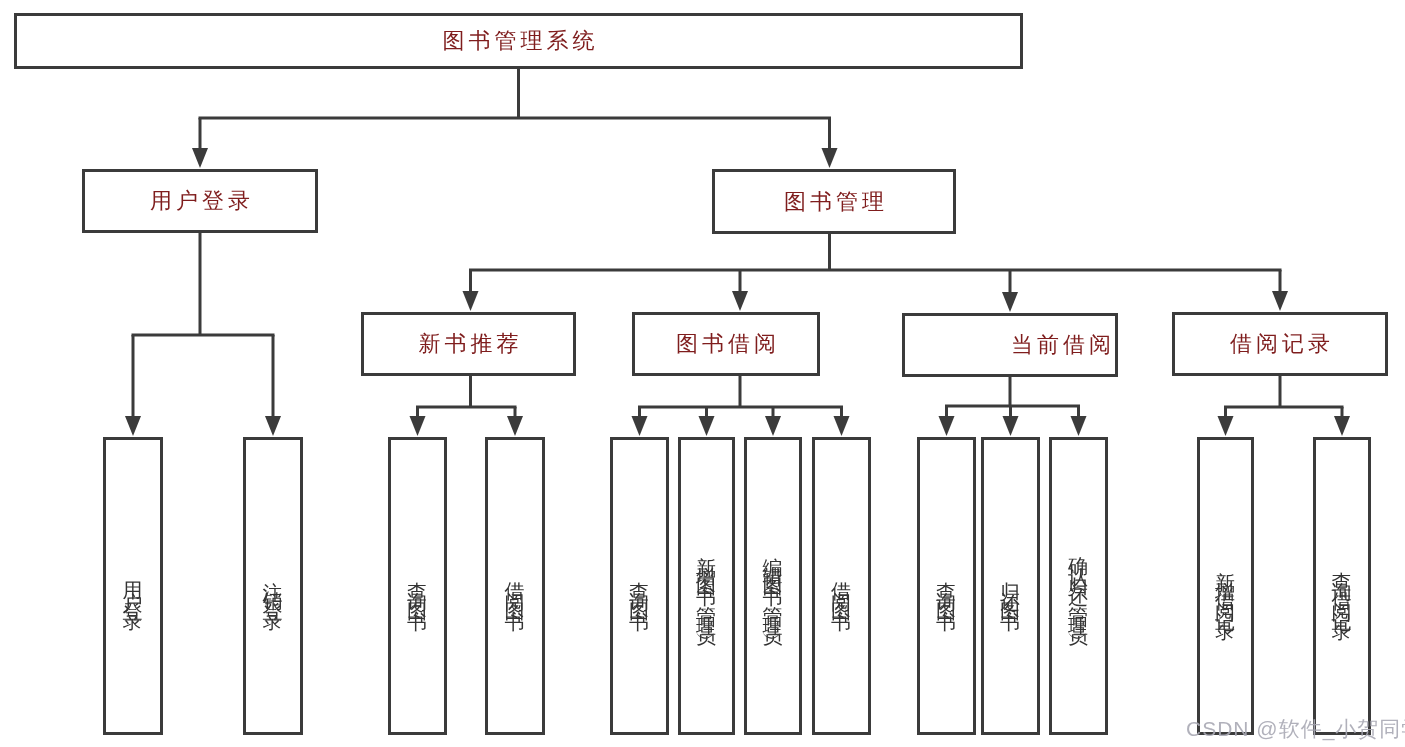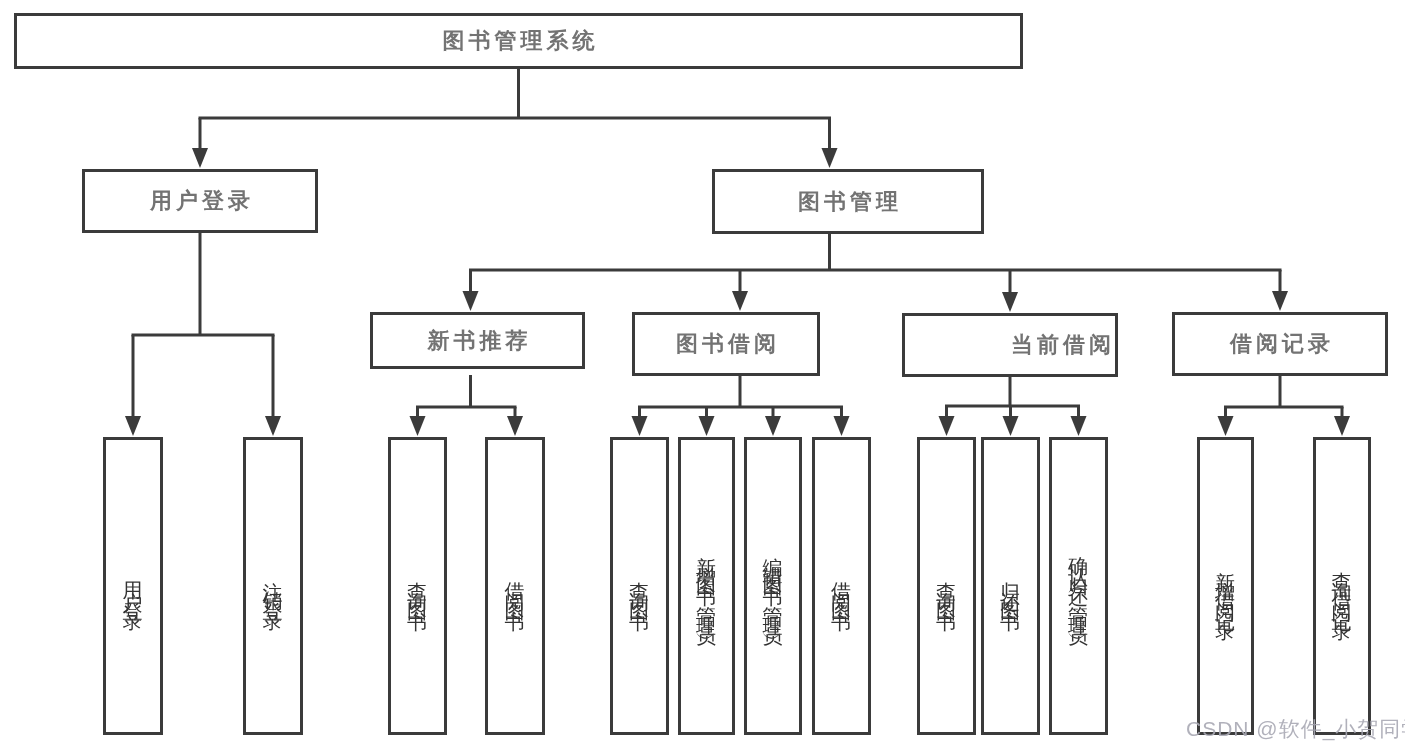--- a/index.html
+++ b/index.html
@@ -31,22 +31,21 @@
     display: flex;
     align-items: center;
     justify-content: center;
     color: #333333;
   }
   .node.horizontal span {
     font-size: 22px;
     letter-spacing: 4px;
     text-indent: 4px;
     white-space: nowrap;
-    color: #737373;
-    font-weight: bold;
+    color: #7f1d1d;
   }
   .node.vertical span {
     writing-mode: vertical-rl;
     text-orientation: mixed;
     font-size: 20px;
     letter-spacing: 10px;
     color: #333333;
     line-height: 1;
   }
   #watermark {
@@ -116,24 +115,24 @@
       <line x1="1342" y1="407" x2="1342" y2="421" stroke="#3b3b3b" stroke-width="3"></line>
       <polygon points="1334,416 1350,416 1342,436" fill="#3b3b3b"></polygon>
     </svg>
   <div id="nodes">
       <div class="node horizontal" style="left: 14px; top: 13px; width: 1009px; height: 56px; border-color: rgb(59, 59, 59);">
         <span>图书管理系统</span>
       </div>
       <div class="node horizontal" style="left: 82px; top: 169px; width: 236px; height: 64px; border-color: rgb(59, 59, 59);">
         <span>用户登录</span>
       </div>
-      <div class="node horizontal" style="left: 712px; top: 169px; width: 272px; height: 65px; border-color: rgb(59, 59, 59);">
+      <div class="node horizontal" style="left: 712px; top: 169px; width: 244px; height: 65px; border-color: rgb(59, 59, 59);">
         <span>图书管理</span>
       </div>
-      <div class="node horizontal" style="left: 370px; top: 312px; width: 215px; height: 57px; border-color: rgb(59, 59, 59);">
+      <div class="node horizontal" style="left: 361px; top: 312px; width: 215px; height: 64px; border-color: rgb(59, 59, 59);">
         <span>新书推荐</span>
       </div>
       <div class="node horizontal" style="left: 632px; top: 312px; width: 188px; height: 64px; border-color: rgb(59, 59, 59);">
         <span>图书借阅</span>
       </div>
       <div class="node horizontal" style="left: 902px; top: 313px; width: 216px; height: 64px; border-color: rgb(59, 59, 59); justify-content: flex-end;">
         <span>当前借阅</span>
       </div>
       <div class="node horizontal" style="left: 1172px; top: 312px; width: 216px; height: 64px; border-color: rgb(59, 59, 59); align-items: center;">
         <span>借阅记录</span>

